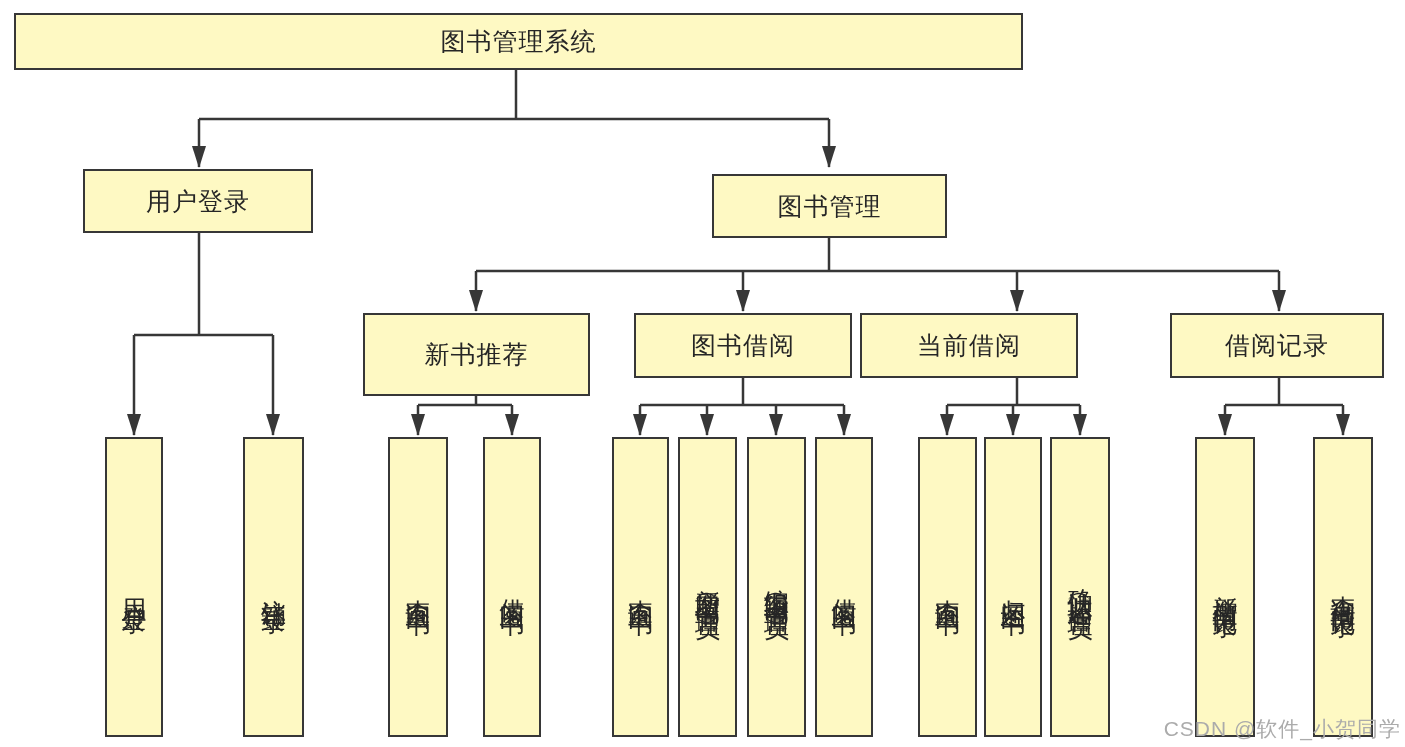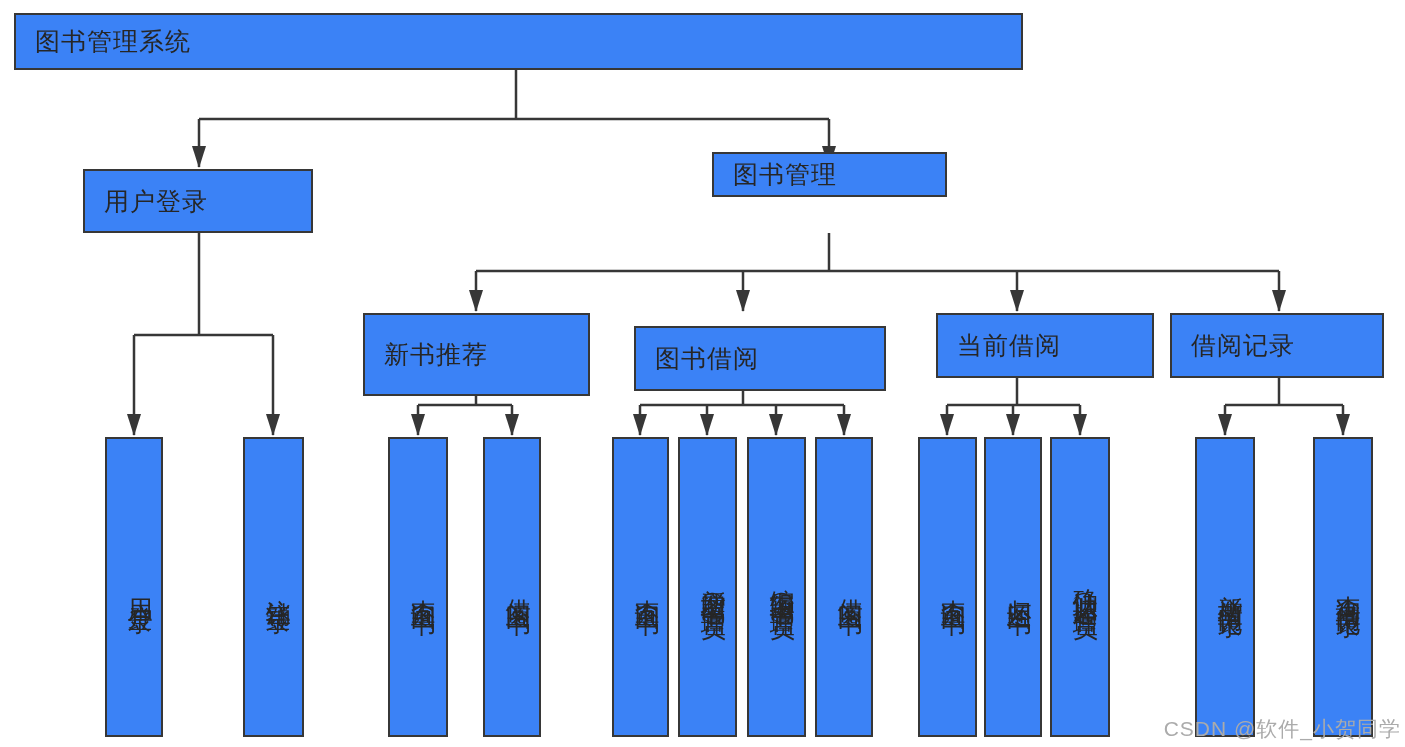--- a/index.html
+++ b/index.html
@@ -4,22 +4,22 @@
 <style>
   html,body{margin:0;padding:0;}
   body{
     width:1405px;height:747px;position:relative;overflow:hidden;
     background:#ffffff;color:#262626;
     font-family:"Liberation Sans", sans-serif;
   }
   svg.wires{position:absolute;left:0;top:0;z-index:1;}
   .box{
     position:absolute;box-sizing:border-box;z-index:2;
-    border:2.5px solid #373737;background:#3b82f6;
-    display:flex;align-items:center;justify-content:flex-start;padding-left:19px;
+    border:2.5px solid #373737;background:#fef9c3;
+    display:flex;align-items:center;justify-content:center;
   }
   .hlabel{font-size:25px;letter-spacing:1px;white-space:nowrap;}
   .vlabel{
     writing-mode:vertical-rl;text-orientation:mixed;
     font-size:25px;letter-spacing:4px;line-height:1.15;white-space:nowrap;
   }
   .watermark{
     position:absolute;right:4px;bottom:4px;z-index:3;
     font-size:21px;letter-spacing:1px;color:#ababab;white-space:nowrap;
   }
@@ -90,33 +90,33 @@
 </svg>
 
 <div class="box" style="left:14px;top:13px;width:1009px;height:57px">
   <span class="hlabel">图书管理系统</span>
 </div>
 
 <div class="box" style="left:83px;top:169px;width:230px;height:64px">
   <span class="hlabel">用户登录</span>
 </div>
 
-<div class="box" style="left:712px;top:152px;width:235px;height:45px">
+<div class="box" style="left:712px;top:174px;width:235px;height:64px">
   <span class="hlabel">图书管理</span>
 </div>
 
 <div class="box" style="left:363px;top:313px;width:227px;height:83px">
   <span class="hlabel">新书推荐</span>
 </div>
 
-<div class="box" style="left:634px;top:326px;width:252px;height:65px">
+<div class="box" style="left:634px;top:313px;width:218px;height:65px">
   <span class="hlabel">图书借阅</span>
 </div>
 
-<div class="box" style="left:936px;top:313px;width:218px;height:65px">
+<div class="box" style="left:860px;top:313px;width:218px;height:65px">
   <span class="hlabel">当前借阅</span>
 </div>
 
 <div class="box" style="left:1170px;top:313px;width:214px;height:65px">
   <span class="hlabel">借阅记录</span>
 </div>
 
 <div class="box" style="left:105px;top:437px;width:58px;height:300px">
   <span class="vlabel">用户登录</span>
 </div>

